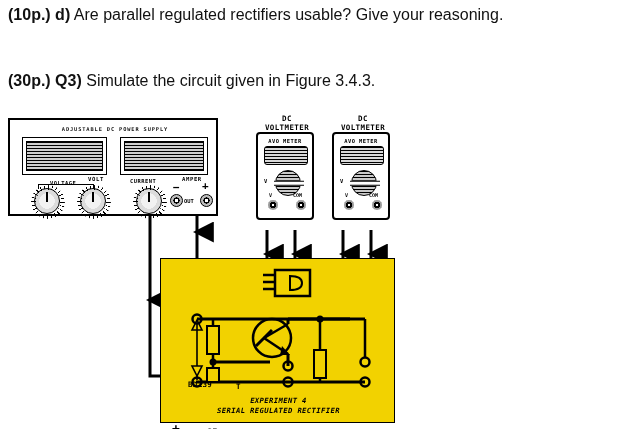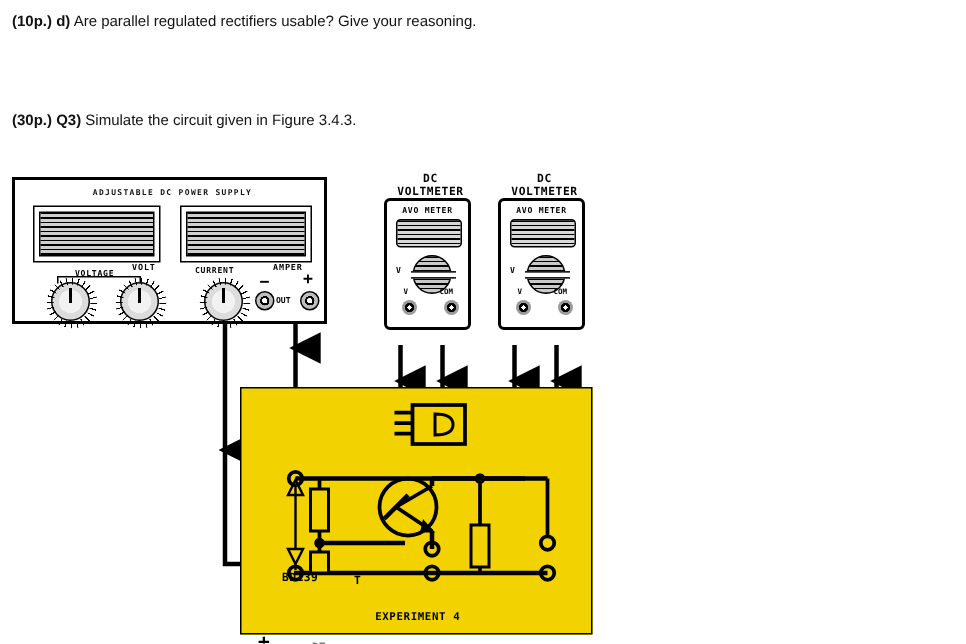--- a/index.html
+++ b/index.html
@@ -1,20 +1,20 @@
 <!DOCTYPE html>
 <html><head>
 <meta charset="utf-8">
 <style>
   html,body{margin:0;padding:0;background:#ffffff;}
   body{width:644px;height:429px;position:relative;overflow:hidden;
        font-family:"Liberation Sans",sans-serif;color:#000;}
 
   
-  .qline{position:absolute;font-size:10px;line-height:14px;color:#111;white-space:nowrap;}
+  .qline{position:absolute;font-size:16px;line-height:14px;color:#111;white-space:nowrap;}
   .qline b{font-weight:bold;}
   #q-d{left:8px;top:8px;}
   #q-3{left:8px;top:74px;text-align:right;}
 
   
   #figure{position:absolute;left:0;top:110px;width:644px;height:319px;}
 
   
   #psu{position:absolute;left:8px;top:8px;width:210px;height:98px;
        background:#fff;border:2px solid #000;box-sizing:border-box;}
@@ -95,21 +95,21 @@
   .jack-lbl{position:absolute;top:58px;font-family:"DejaVu Sans Mono",monospace;
         font-size:5px;font-weight:bold;}
   .jl-v{left:11px;}
   .jl-com{left:35px;}
 
   
   #board{position:absolute;left:160px;top:148px;width:235px;height:165px;
         background:#f2d200;border:1.5px solid #000;box-sizing:border-box;}
   #board-cap{position:absolute;left:0;bottom:6px;width:235px;text-align:center;
         font-family:"DejaVu Sans Mono",monospace;font-size:7.2px;font-weight:bold;
-        line-height:10px;letter-spacing:.4px;color:#000;}
+        line-height:10px;letter-spacing:.4px;color:#000;font-style:italic;}
 
   
   svg{position:absolute;left:0;top:0;overflow:visible;}
   #wires{width:644px;height:319px;pointer-events:none;}
   #circuit{left:160px;top:148px;width:235px;height:165px;}
 
   .lbl{position:absolute;font-family:"DejaVu Sans Mono",monospace;font-weight:bold;color:#000;}
   .l-bd139{left:188px;top:270px;font-size:7.5px;letter-spacing:.3px;}
   .l-t{left:236px;top:272px;font-size:7.5px;}
   .l-rz{left:208px;top:317px;font-size:7.5px;}
@@ -215,20 +215,21 @@
     <div class="m-dial"></div>
     <div class="jack jack-v"></div>
     <div class="jack jack-com"></div>
     <div class="jack-lbl jl-v">V</div>
     <div class="jack-lbl jl-com">COM</div>
   </div>
 
   <div id="board">
     <div id="board-cap">
       <div>EXPERIMENT 4</div>
+      <div>SERIAL REGULATED RECTIFIER</div>
     </div>
   </div>
 
   <svg id="circuit">
 
     <path d="M37 61 L190 61" stroke="#000" stroke-width="3" fill="none"></path>
 
     <path d="M37 66 L37 108" stroke="#000" stroke-width="1.6" fill="none"></path>
     <path d="M32 72 L42 72 L37 62 Z" fill="none" stroke="#000" stroke-width="1.6"></path>
     <path d="M32 108 L42 108 L37 118 Z" fill="none" stroke="#000" stroke-width="1.6"></path>

